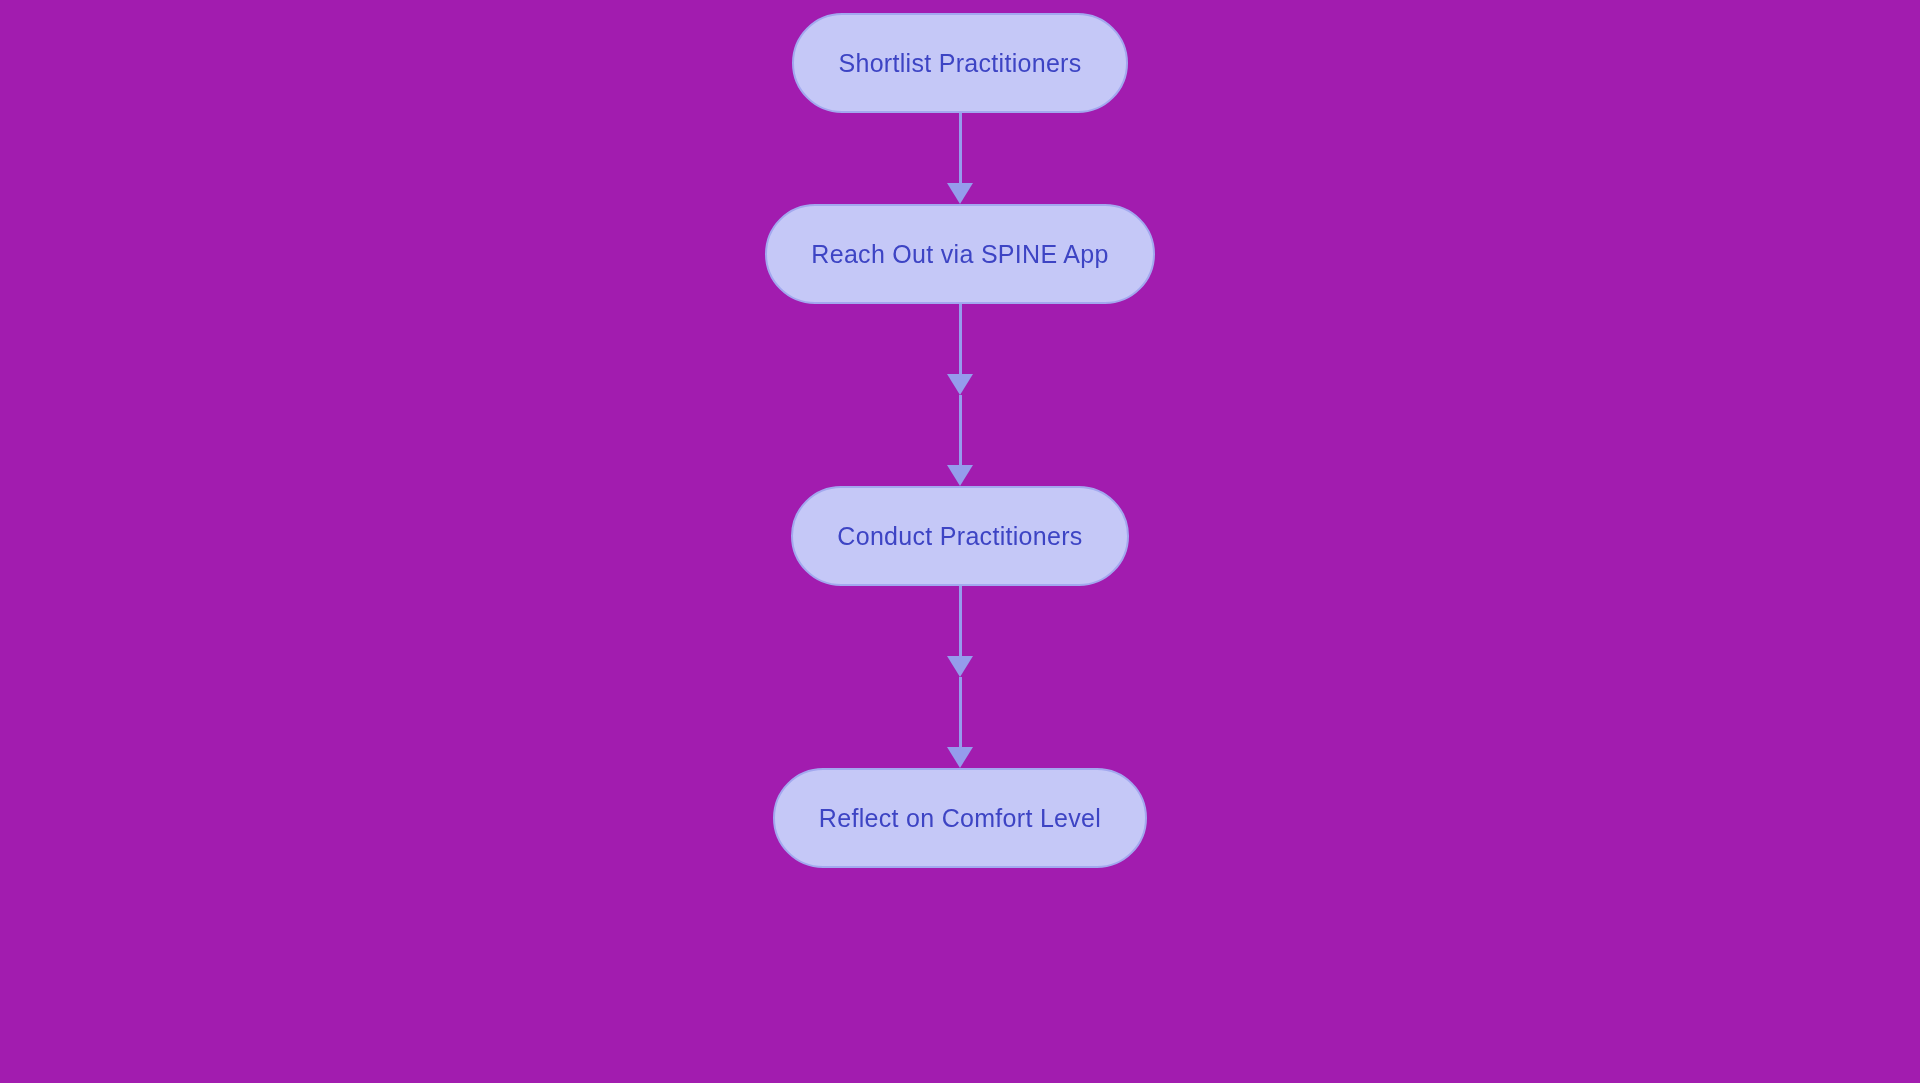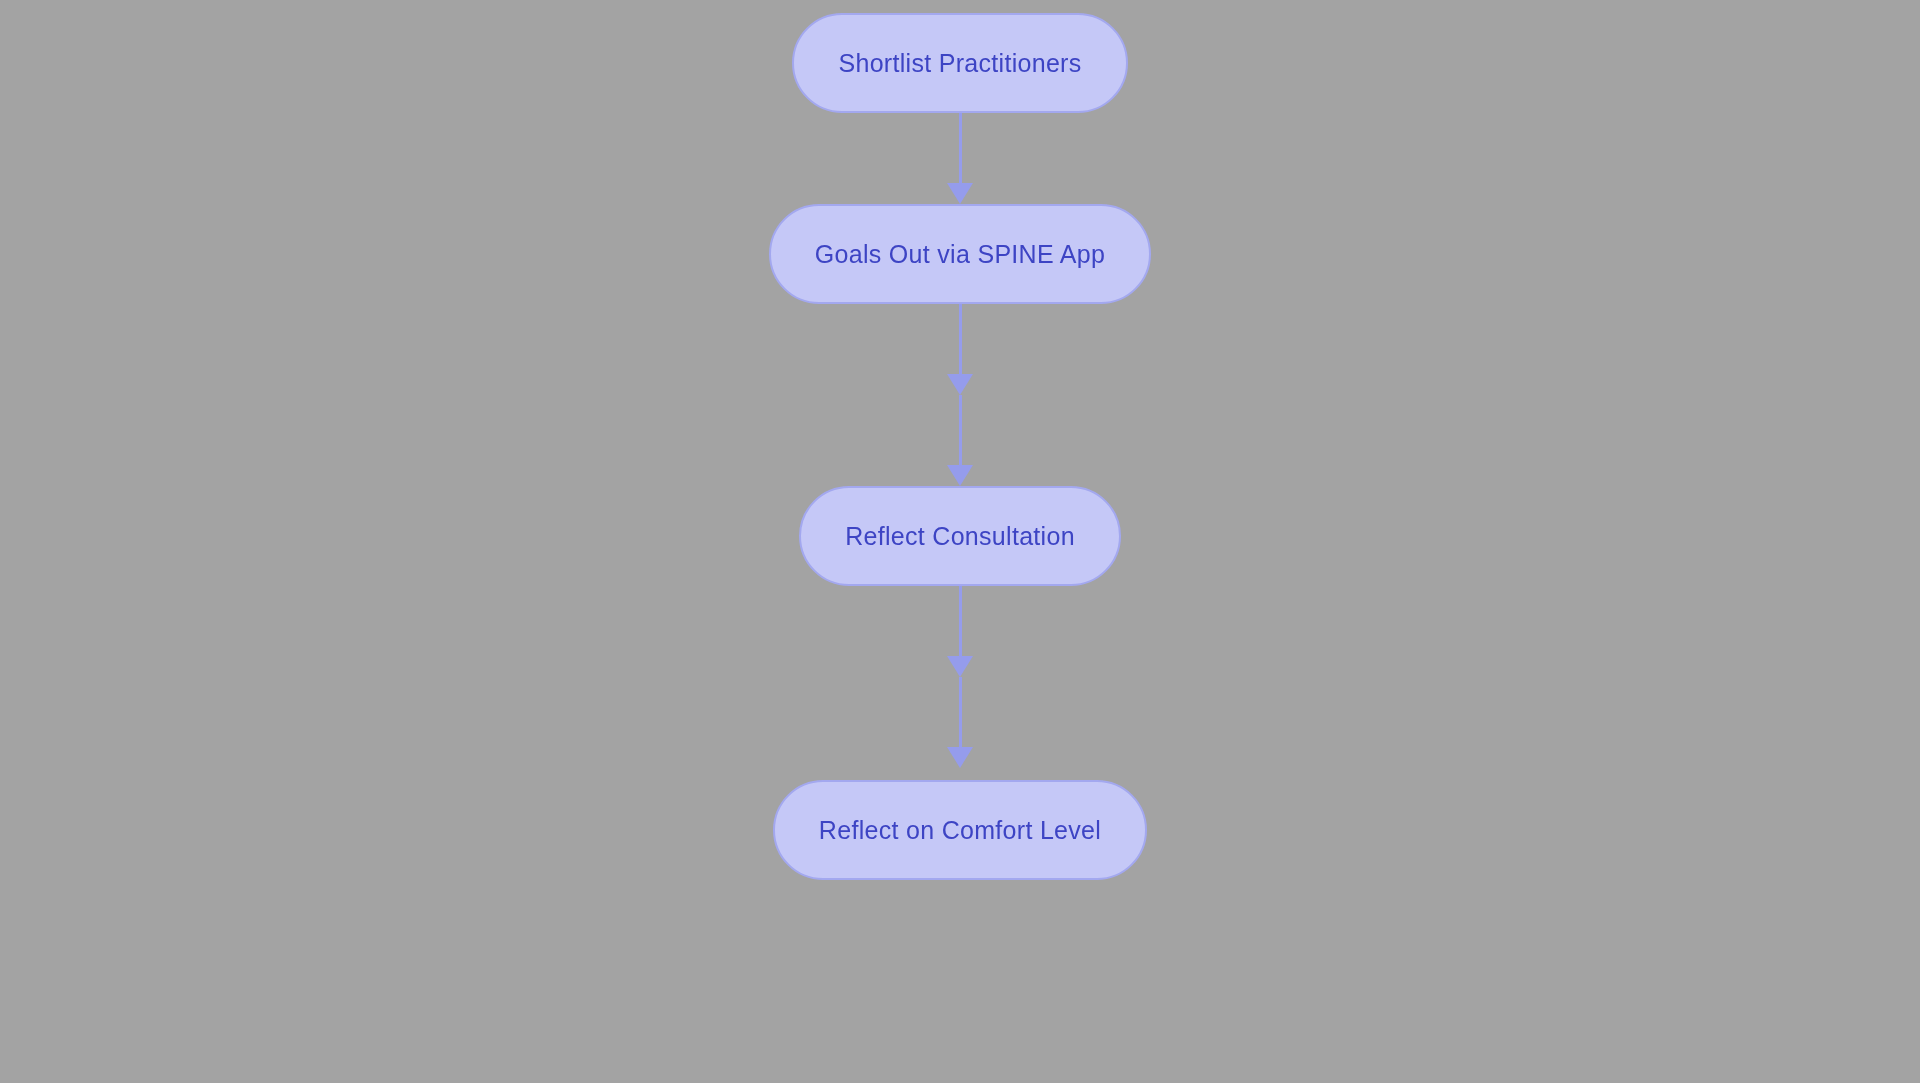--- a/index.html
+++ b/index.html
@@ -4,21 +4,21 @@
 <style>
   html, body {
     margin: 0;
     padding: 0;
     background: #ffffff;
   }
   .canvas {
     position: relative;
     width: 1920px;
     height: 1083px;
-    background: #a3a3a3;
+    background: #a21caf;
     overflow: hidden;
     font-family: "Liberation Sans", sans-serif;
   }
   .flow {
     position: absolute;
     top: 13px;
     left: 0;
     right: 0;
     display: flex;
     flex-direction: column;
@@ -62,33 +62,33 @@
 </head>
 <body>
 
 <div class="canvas">
   <div class="flow">
       <div class="node" style="background: rgb(197, 200, 247); border-color: rgb(163, 168, 239); color: rgb(61, 68, 196);">Shortlist Practitioners</div>
       <div class="edge">
         <div class="shaft" style="background: rgb(149, 156, 236);"></div>
         <div class="head" style="border-top-color: rgb(149, 156, 236);"></div>
       </div>
-      <div class="node" style="background: rgb(197, 200, 247); border-color: rgb(163, 168, 239); color: rgb(61, 68, 196);">Goals Out via SPINE App</div>
+      <div class="node" style="background: rgb(197, 200, 247); border-color: rgb(163, 168, 239); color: rgb(61, 68, 196);">Reach Out via SPINE App</div>
       <div class="edge">
         <div class="shaft" style="background: rgb(149, 156, 236);"></div>
         <div class="head" style="border-top-color: rgb(149, 156, 236);"></div>
       </div>
       <div class="edge">
         <div class="shaft" style="background: rgb(149, 156, 236);"></div>
         <div class="head" style="border-top-color: rgb(149, 156, 236);"></div>
       </div>
-      <div class="node" style="background: rgb(197, 200, 247); border-color: rgb(163, 168, 239); color: rgb(61, 68, 196);">Reflect Consultation</div>
+      <div class="node" style="background: rgb(197, 200, 247); border-color: rgb(163, 168, 239); color: rgb(61, 68, 196);">Conduct Practitioners</div>
       <div class="edge">
         <div class="shaft" style="background: rgb(149, 156, 236);"></div>
         <div class="head" style="border-top-color: rgb(149, 156, 236);"></div>
       </div>
       <div class="edge">
         <div class="shaft" style="background: rgb(149, 156, 236);"></div>
         <div class="head" style="border-top-color: rgb(149, 156, 236);"></div>
       </div>
-      <div class="node" style="background: rgb(197, 200, 247); border-color: rgb(163, 168, 239); color: rgb(61, 68, 196); margin-top: 12px;">Reflect on Comfort Level</div>
+      <div class="node" style="background: rgb(197, 200, 247); border-color: rgb(163, 168, 239); color: rgb(61, 68, 196);">Reflect on Comfort Level</div>
     </div>
 </div>
 
 </body></html>

